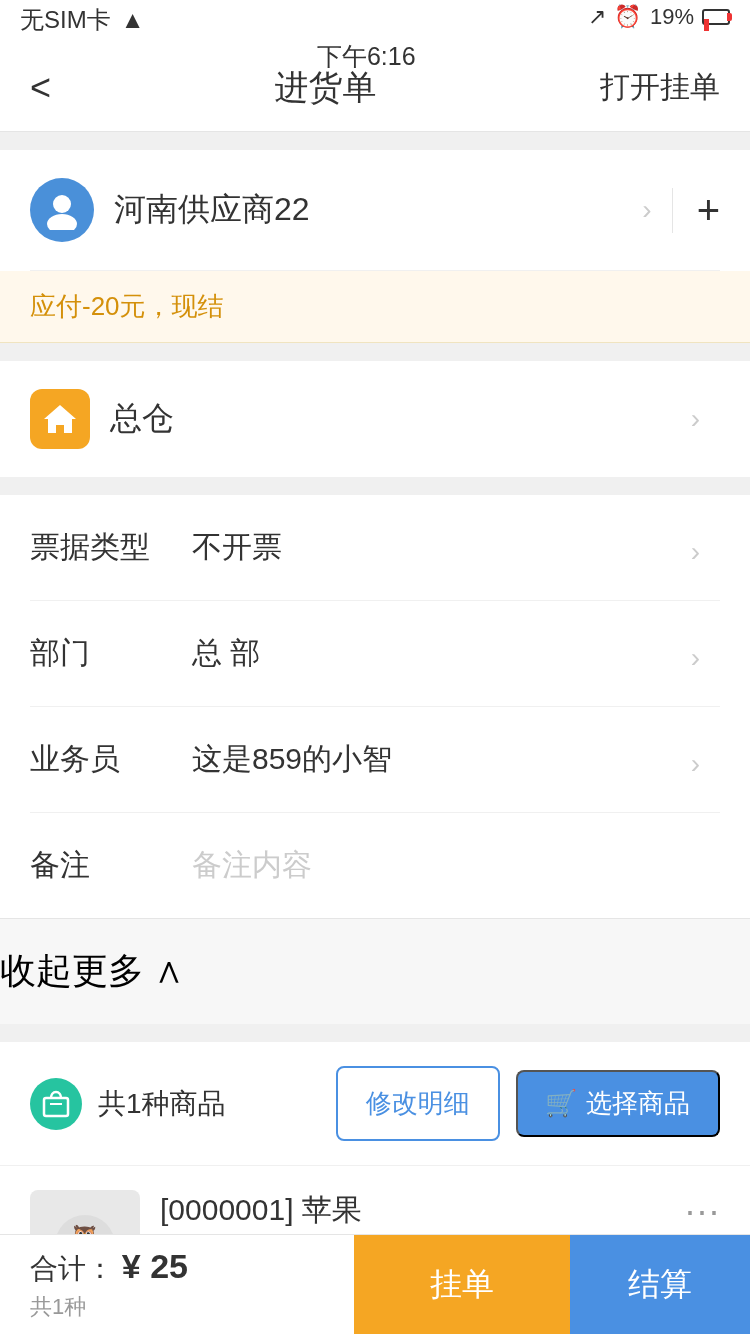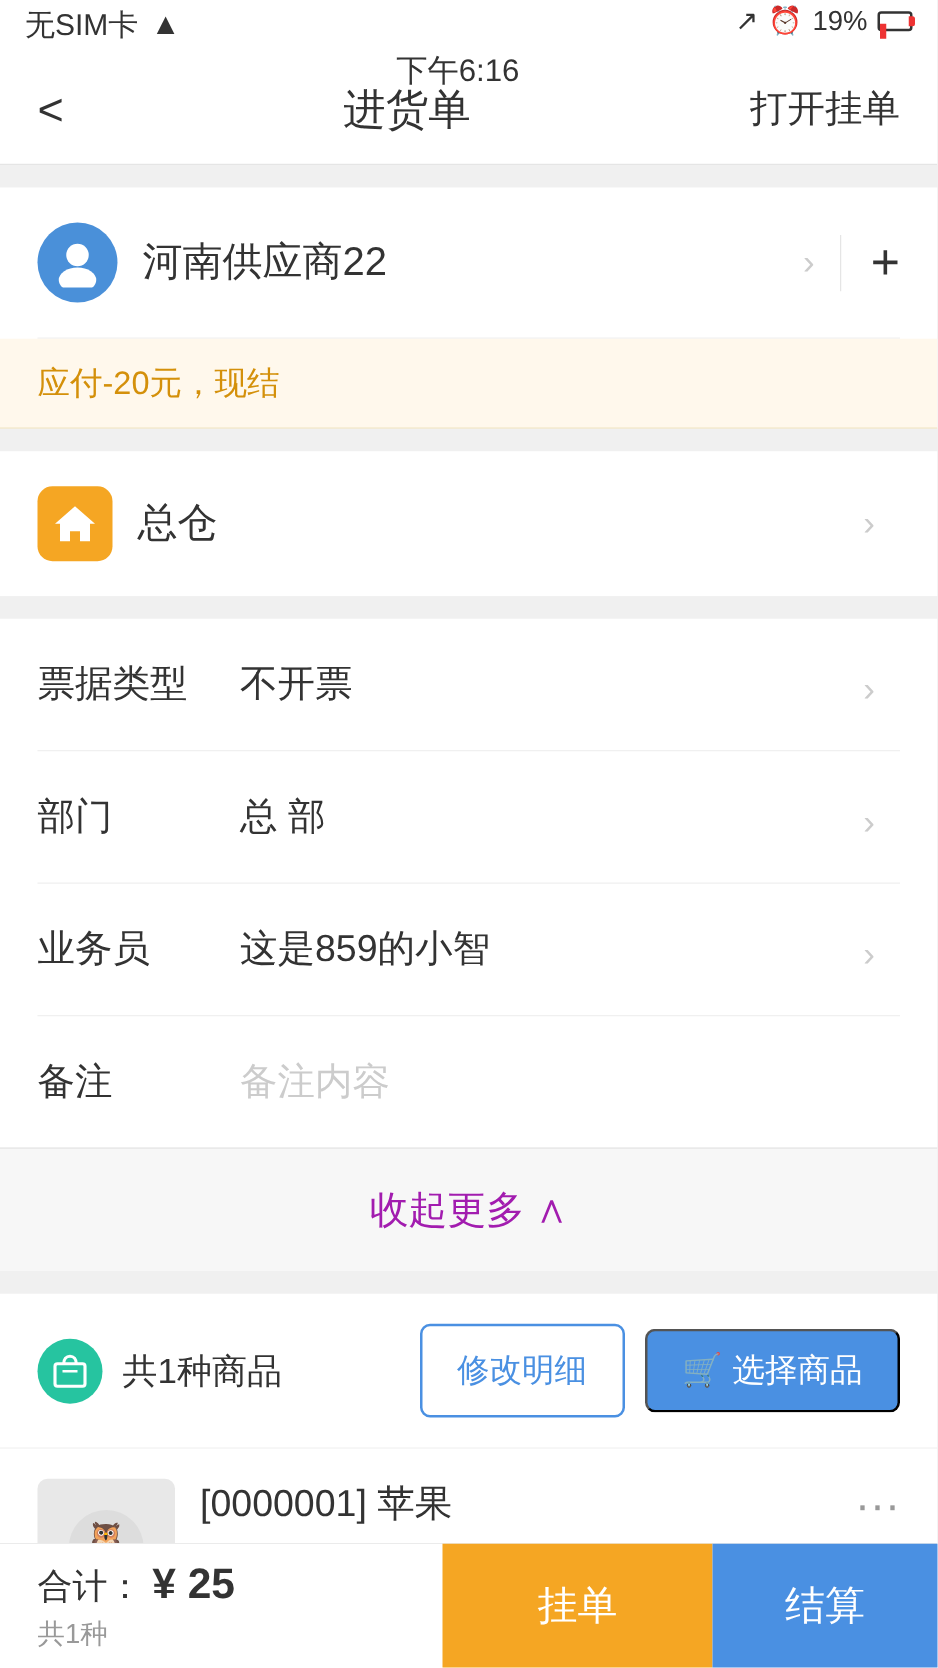--- a/index.html
+++ b/index.html
@@ -160,24 +160,23 @@
       flex: 1;
       font-size: 30px;
       color: #333;
     }
     .form-value.placeholder {
       color: #ccc;
     }
 
     
     .collapse-btn {
-      text-align: center;
       padding: 28px 0;
-      font-size: 31px;
-      color: #a21caf;
+      font-size: 36px;
+      color: #000000;
       background: #f7f7f7;
       cursor: pointer;
       border-top: 1px solid #e5e5e5;
     }
 
     
     .product-header {
       display: flex;
       align-items: center;
       padding: 24px 30px;

